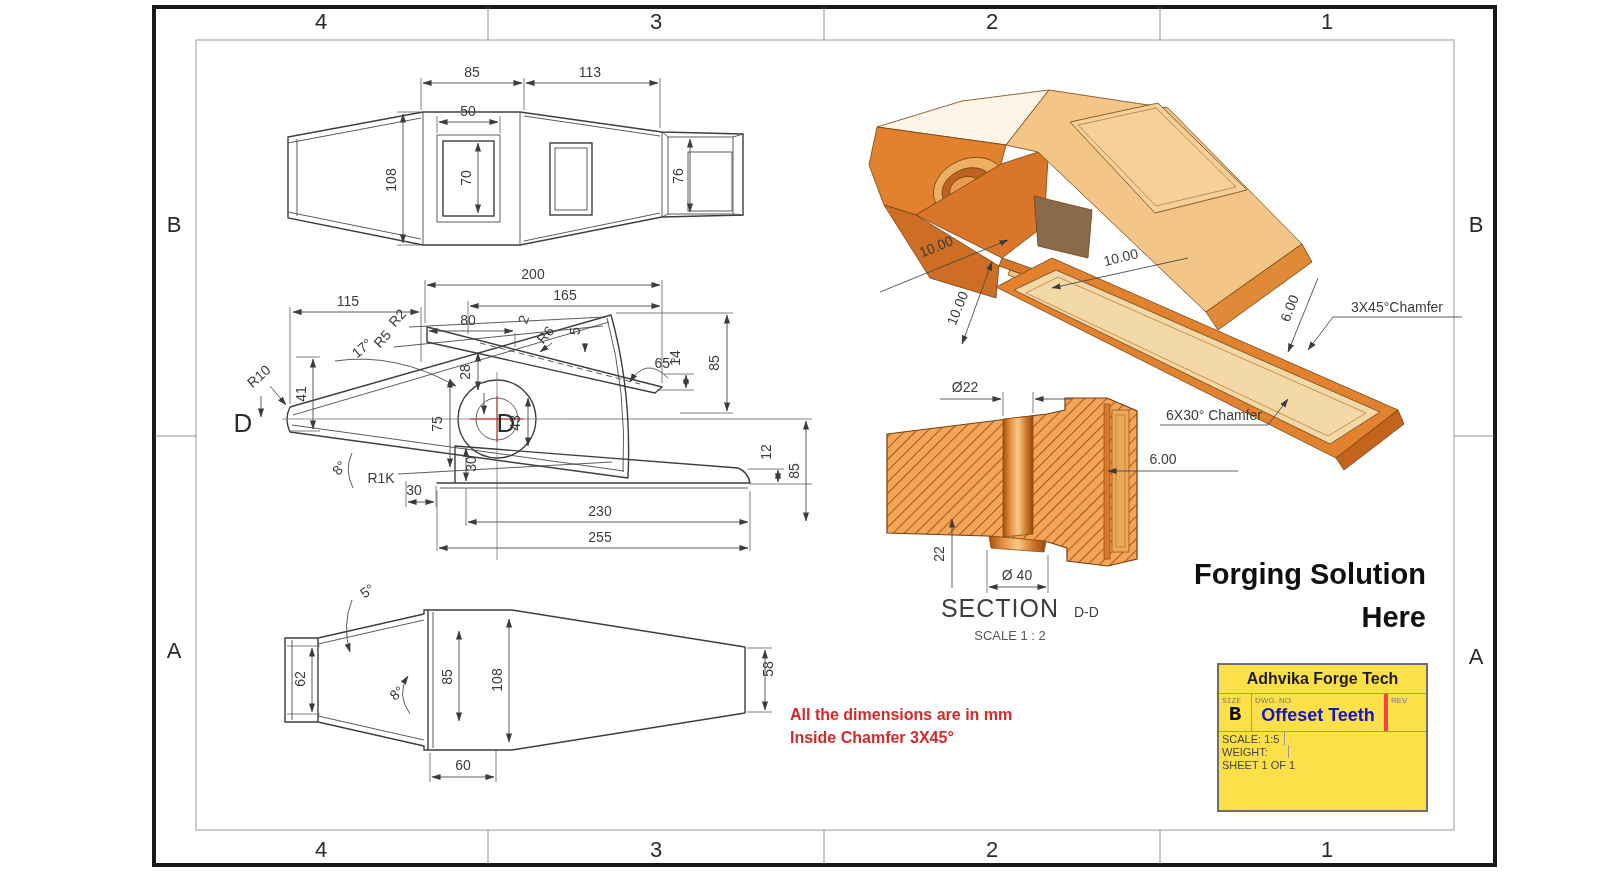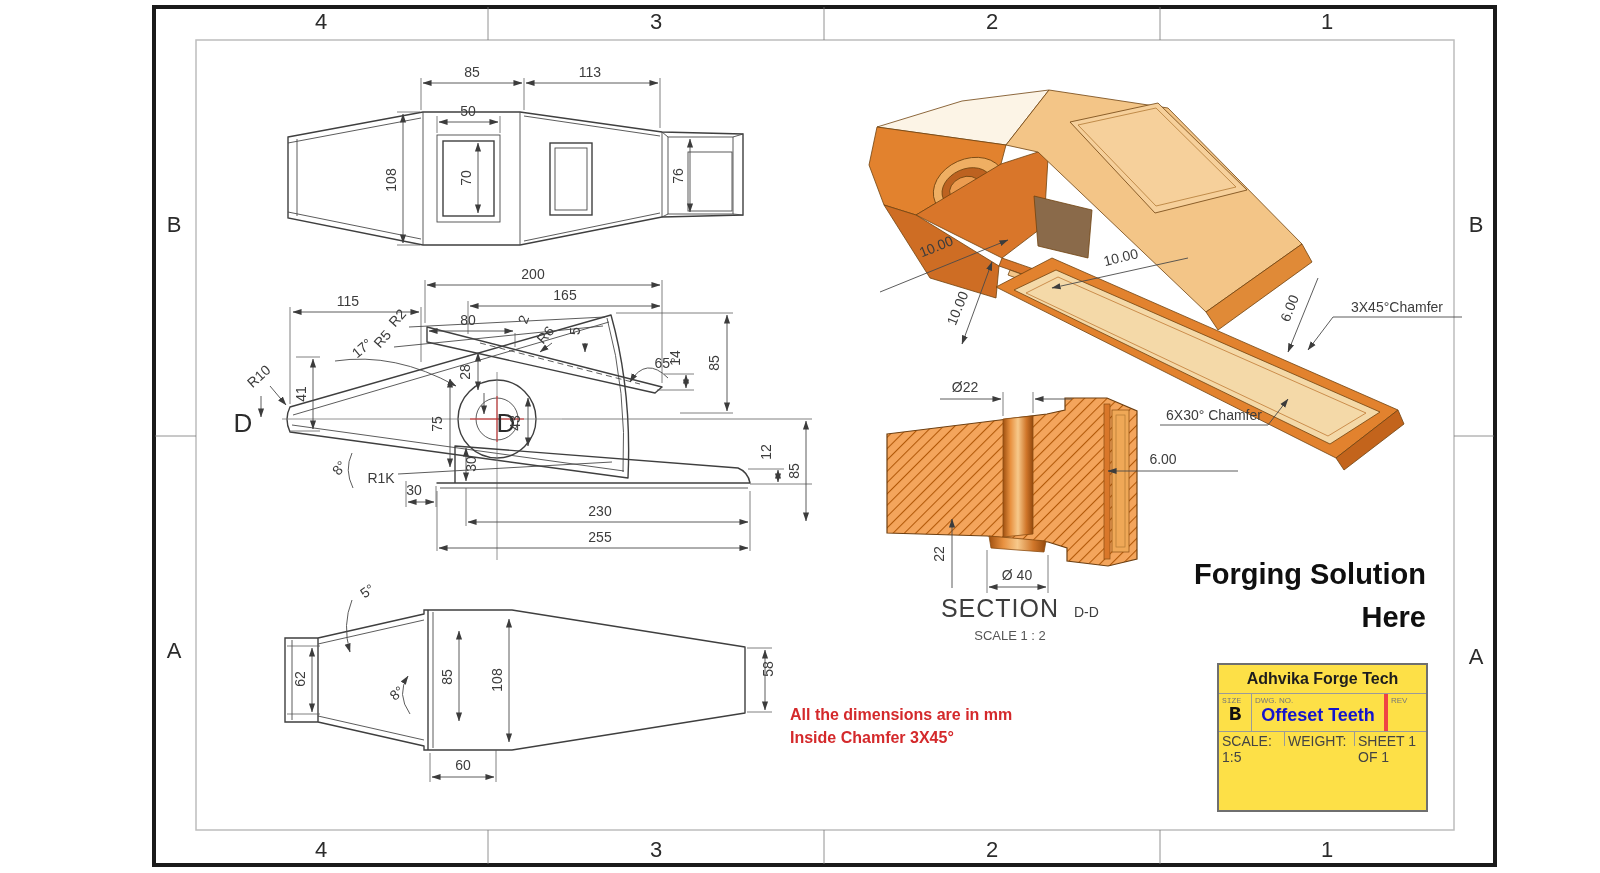--- a/index.html
+++ b/index.html
@@ -34,21 +34,21 @@
            font-size:15px;line-height:17px;color:#1d1d1d;}
   .tb .row3{height:37px;border-bottom:1px solid #9a9a9a;display:flex;}
   .tb .c-size{width:32px;border-right:1px solid #9a9a9a;position:relative;font-family:Liberation Mono, monospace;}
   .tb .c-dwg{flex:1;border-right:4px solid #ef4444;position:relative;}
   .tb .c-rev{width:38px;position:relative;}
   .tb .slab{position:absolute;left:3px;top:2px;font-size:8px;color:#777;}
   .tb .sizev{position:absolute;left:0;top:9px;width:100%;text-align:center;
              font-weight:bold;font-size:21px;color:#111;}
   .tb .dwgv{position:absolute;left:0;top:11px;width:100%;text-align:center;
             font-weight:bold;font-size:18px;color:#1414cc;}
-  .tb .row4{height:14px;display:flex;font-size:14px;color:#444;}
+  .tb .row4{height:14px;display:flex;font-size:11px;color:#444;flex-direction:column;}
   .tb .r4a{width:66px;border-right:1px solid #9a9a9a;padding:1px 0 0 3px;box-sizing:border-box;}
   .tb .r4b{width:70px;border-right:1px solid #9a9a9a;padding:1px 8px 0 3px;box-sizing:border-box;}
   .tb .r4c{flex:1;padding:1px 0 0 3px;box-sizing:border-box;}
 </style>
 </head>
 <body>
 
 <div class="stage">
 <svg width="1600" height="873" viewBox="0 0 1600 873">
   <defs>

